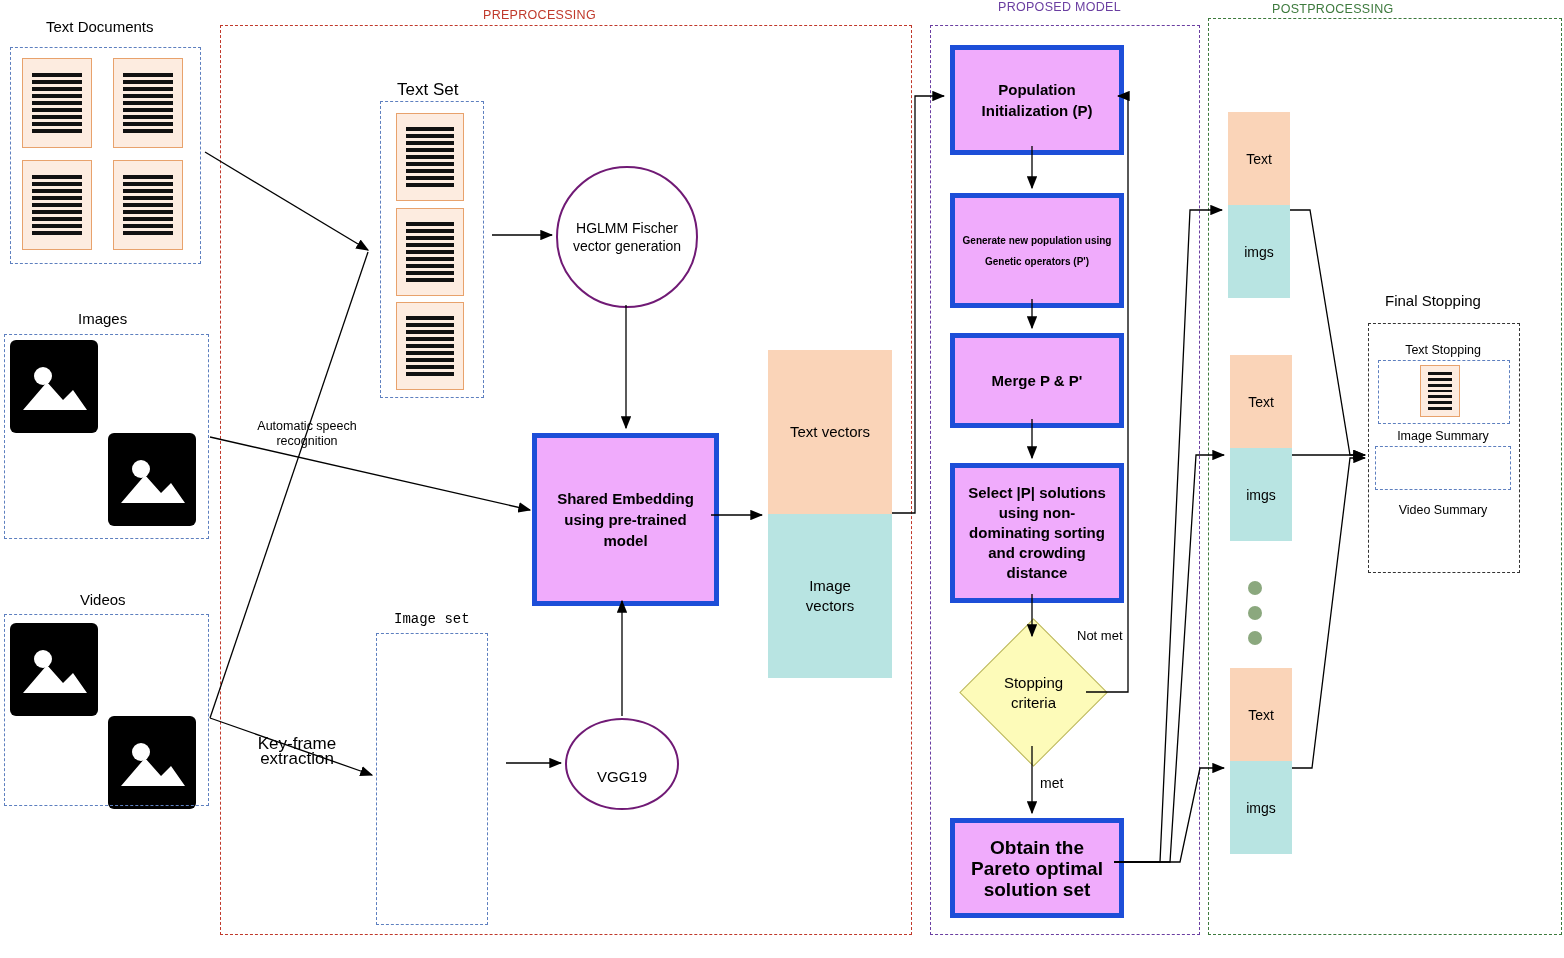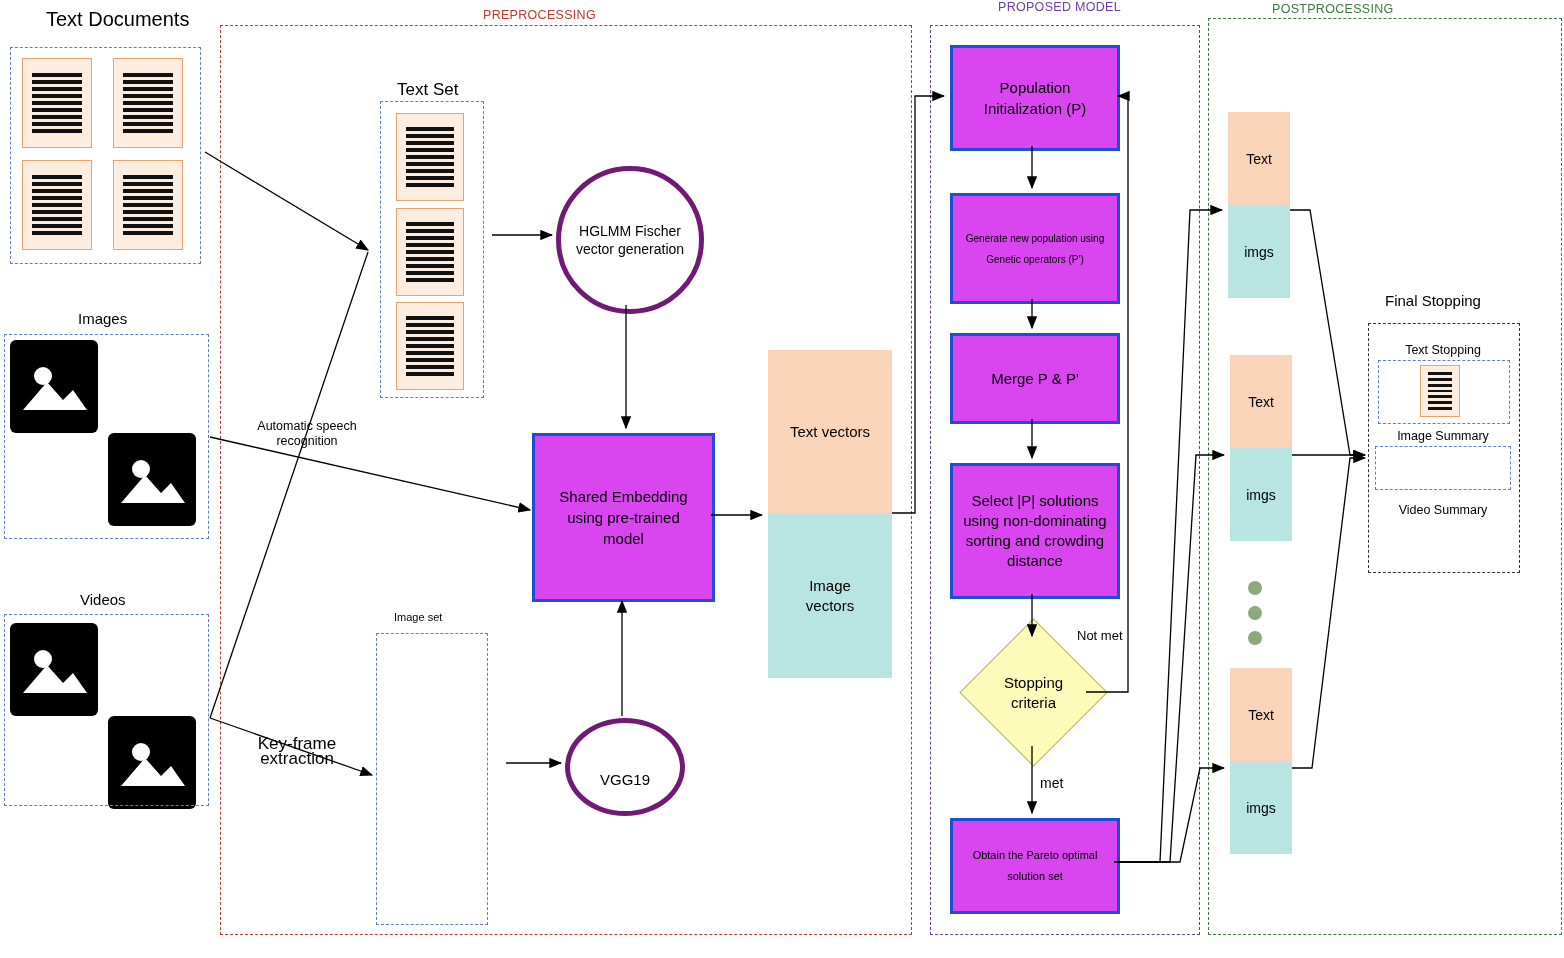--- a/index.html
+++ b/index.html
@@ -24,22 +24,22 @@
     background:#fdece0;border:1px solid #e8a26c;
     display:flex;flex-direction:column;justify-content:center;
     align-items:center;gap:3px;padding:6px 4px;box-sizing:border-box;
   }
   .doc i{display:block;background:#111;width:82%;height:4px;}
 
   
   .imgbox{background:#000;position:relative;border-radius:6px;overflow:hidden;}
   .imgbox svg{position:absolute;left:50%;top:50%;transform:translate(-50%,-50%);}
 
-  .ell{border:5px solid #701a75;border-radius:50%;background:#fff;}
-  .rectblue{background:#d946ef;border:3px solid #1d4ed8;}
+  .ell{border:2px solid #701a75;border-radius:50%;background:#fff;}
+  .rectblue{background:#f0abfc;border:5px solid #1d4ed8;font-weight:bold;}
   .diamond{background:#fdfbb9;border:1px solid #b9b55e;transform:rotate(45deg);}
   .diamond > div{transform:rotate(-45deg);width:100%;height:100%;}
 
   .peach{background:#fad4b8;}
   .teal{background:#b8e4e2;}
 
   .dotg{width:14px;height:14px;border-radius:50%;background:#8ba87e;}
 
   svg.lines{position:absolute;left:0;top:0;width:1564px;height:958px;pointer-events:none;}
 </style>
@@ -47,21 +47,21 @@
 <body>
 
 <div class="frame" style="left:220px;top:25px;width:690px;height:908px;border:1.5px dashed #c0392b;"></div>
 <div class="frame" style="left:930px;top:25px;width:268px;height:908px;border:1.5px dashed #6a3ea1;"></div>
 <div class="frame" style="left:1208px;top:18px;width:352px;height:915px;border:1.5px dashed #3d7a3d;"></div>
 
 <div class="abs sec-label" style="left:483px;top:8px;color:#c0392b;">PREPROCESSING</div>
 <div class="abs sec-label" style="left:998px;top:0px;color:#6a3ea1;">PROPOSED MODEL</div>
 <div class="abs sec-label" style="left:1272px;top:2px;color:#3d7a3d;">POSTPROCESSING</div>
 
-<div class="abs" style="left:46px;top:8px;font-size:20px;">Text Documents</div>
+<div class="abs" style="left:46px;top:18px;font-size:15px;">Text Documents</div>
 <div class="frame" style="left:10px;top:47px;width:189px;height:215px;border:1px dashed #5d7fbf;"></div>
 <div class="abs doc" style="left:22px;top:58px;width:70px;height:90px;">
   <i></i>
     <i></i>
     <i></i>
     <i></i>
     <i></i>
     <i></i>
     <i></i>
     <i></i>
@@ -160,21 +160,21 @@
     <i></i>
     <i></i>
     <i></i>
     <i></i>
     <i></i>
     <i></i>
     <i></i>
     <i></i>
 </div>
 
-<div class="abs" style="left:394px;top:611px;font-size:11px;">Image set</div>
+<div class="abs" style="left:394px;top:611px;font-size:14px;font-family:Liberation Mono, monospace;">Image set</div>
 <div class="frame" style="left:376px;top:633px;width:110px;height:290px;border:1px dashed #5d7fbf;"></div>
 
 <div class="abs ctext" style="left:243px;top:418px;width:128px;height:32px;font-size:12.5px;line-height:15px;">Automatic speech recognition</div>
 <div class="abs ctext" style="left:251px;top:735px;width:92px;height:32px;font-size:17px;line-height:15px;">Key-frame extraction</div>
 
 <div class="abs ell ctext" style="left:556px;top:166px;width:138px;height:138px;">
   <span style="display:block;width:110px;font-size:14px;line-height:18px;">HGLMM Fischer vector generation</span>
 </div>
 
 <div class="abs ell ctext" style="left:565px;top:718px;width:110px;height:88px;">
@@ -207,21 +207,21 @@
 
 <div class="abs diamond" style="left:981px;top:640px;width:103px;height:103px;">
   <div class="ctext">
     <span style="display:block;width:92px;font-size:15px;line-height:20px;">Stopping criteria</span>
   </div>
 </div>
 <div class="abs" style="left:1077px;top:628px;font-size:13px;">Not met</div>
 <div class="abs" style="left:1040px;top:775px;font-size:14px;">met</div>
 
 <div class="abs rectblue ctext" style="left:950px;top:818px;width:164px;height:90px;">
-  <span style="display:block;width:150px;font-size:11px;line-height:21px;">Obtain the Pareto optimal solution set</span>
+  <span style="display:block;width:150px;font-size:19px;line-height:21px;">Obtain the Pareto optimal solution set</span>
 </div>
 
 <div class="abs peach ctext" style="left:1228px;top:112px;width:62px;height:93px;">
   <span style="font-size:14px;">Text</span>
 </div>
 <div class="abs teal ctext" style="left:1228px;top:205px;width:62px;height:93px;">
   <span style="font-size:14px;">imgs</span>
 </div>
 
 <div class="abs peach ctext" style="left:1230px;top:355px;width:62px;height:93px;">

